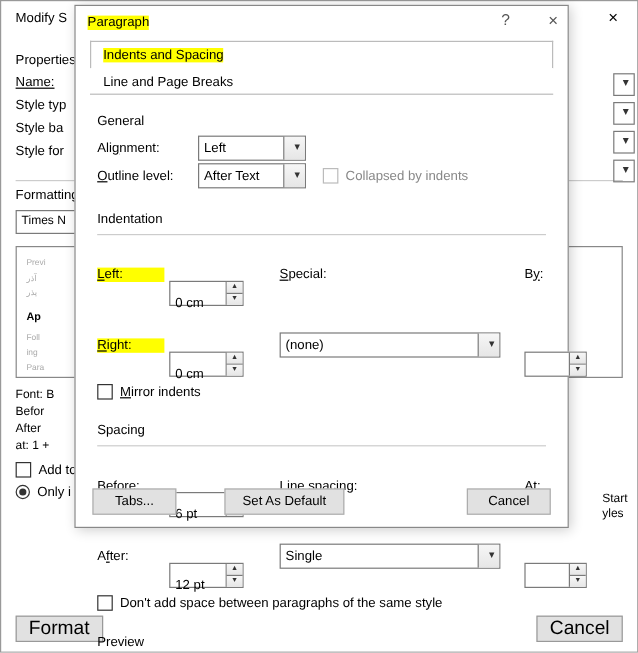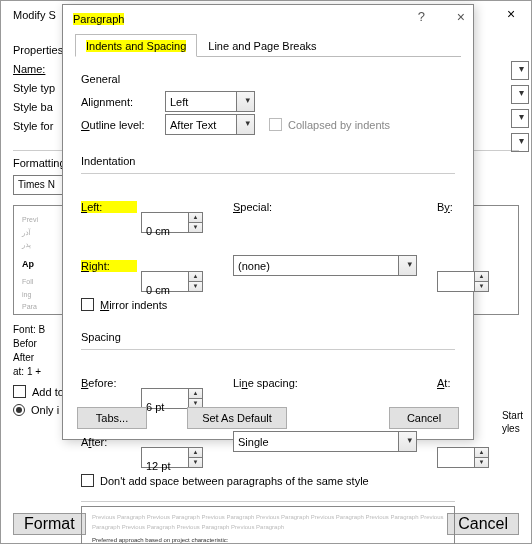--- a/index.html
+++ b/index.html
@@ -123,20 +123,21 @@
     right: 8px;
     top: 4px;
     font-size: 14px;
     color: #555;
   }
   .tabs {
     display: flex;
     border-bottom: 1px solid #bbb;
     margin: 0 12px;
     gap: 0;
+    flex-direction: column;
   }
   .tab {
     padding: 5px 10px 4px;
     font-size: 11px;
     border: 1px solid transparent;
     border-bottom: none;
     position: relative;
     top: 1px;
   }
   .tab.active {
@@ -434,20 +435,21 @@
             <div class="spn-btn">▼</div>
           </div>
         </div>
     </div>
     <div class="chk">
       <span class="chk-box"></span>
         <span>Don't add space between paragraphs of the same style</span>
     </div>
 
     <div style="height:6px"></div>
+    <div class="section-head">Preview</div>
     <hr class="hr">
     <div class="preview-box">
       <div>Previous Paragraph Previous Paragraph Previous Paragraph Previous Paragraph Previous Paragraph Previous Paragraph Previous Paragraph Previous Paragraph Previous Paragraph Previous Paragraph</div>
       <div class="mid">Preferred approach based on project characteristic:</div>
       <div>Following Paragraph Following Paragraph Following Paragraph Following Paragraph Following Paragraph Following Paragraph Following Paragraph Following Paragraph Following Paragraph Following Paragraph Following Paragraph</div>
     </div>
   </div>
   <div class="fg-bottom">
     <button class="btn">Tabs...</button>
     <span style="width:20px"></span>

